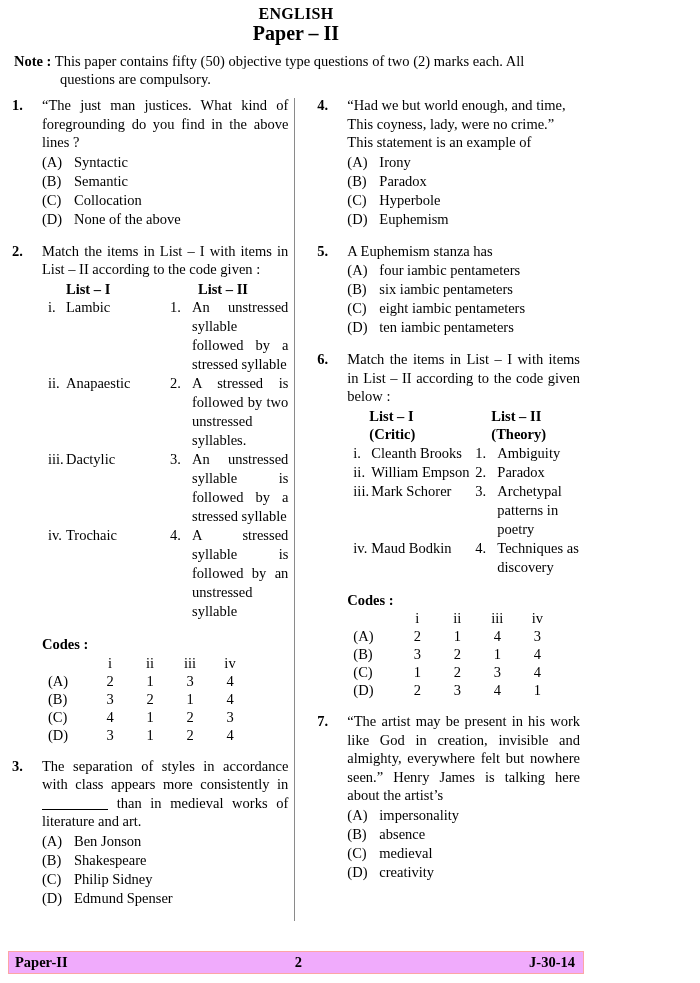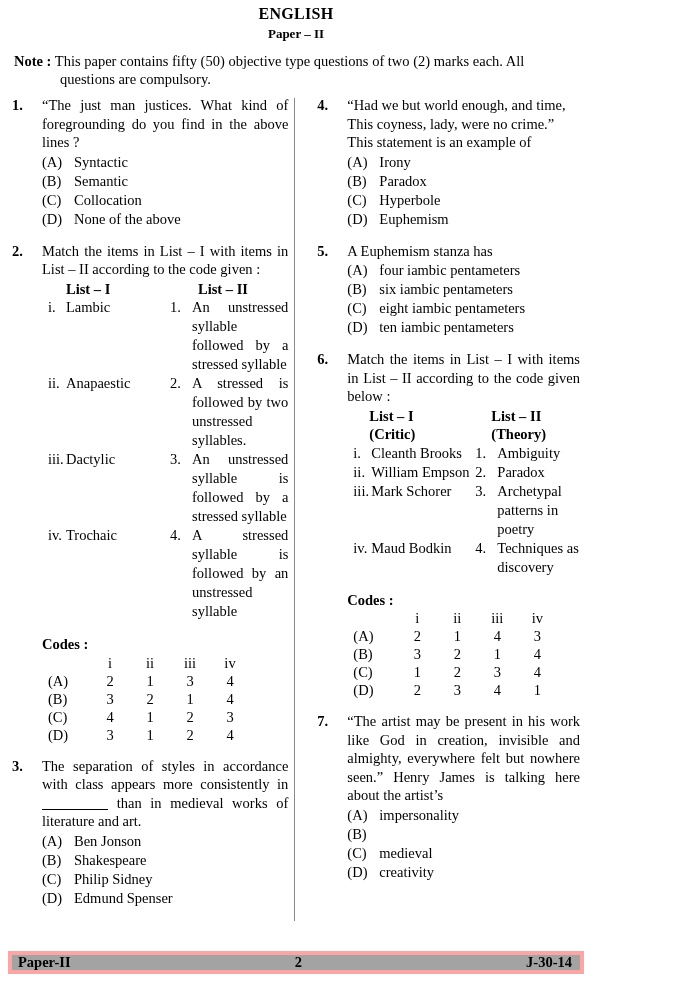--- a/index.html
+++ b/index.html
@@ -27,21 +27,21 @@
     text-align: center;
     padding-top: 4px;
   }
   .header .title {
     font-size: 16px;
     font-weight: bold;
     letter-spacing: 0.3px;
     line-height: 19px;
   }
   .header .subtitle {
-    font-size: 13px;
+    font-size: 20px;
     font-weight: bold;
     line-height: 21px;
     text-align: center;
   }
   
   .note {
     margin-top: 8px;
     font-size: 14.5px;
     line-height: 19px;
     text-align: justify;
@@ -187,22 +187,22 @@
   .codes-table .cv { width: 40px; }
   .codes-table.q6 .ckey { width: 44px; }
   .codes-table.q6 .cv { width: 40px; }
   
   .footer {
     position: absolute;
     left: 8px;
     right: 8px;
     bottom: 9px;
     height: 23px;
-    background: #a3a3a3;
-    border: 4px solid #fca5a5;
+    background: #f0abfc;
+    border: 1px solid #fca5a5;
     box-sizing: border-box;
     display: flex;
     align-items: center;
     font-size: 14.5px;
     font-weight: bold;
   }
   .footer .f-left { padding-left: 6px; flex: 0 0 auto; }
   .footer .f-center { flex: 1 1 auto; text-align: center; }
   .footer .f-right { padding-right: 8px; flex: 0 0 auto; }
 </style>
@@ -498,20 +498,21 @@
         <div class="q-num">7.</div>
         <div class="q-body">
           <div class="q-stem">“The artist may be present in his work like God in creation, invisible and almighty, everywhere felt but nowhere seen.” Henry James is talking here about the artist’s</div>
           <div class="opts">
             <div class="opt">
               <span class="opt-key">(A)</span>
               <span class="opt-text">impersonality</span>
             </div>
             <div class="opt">
               <span class="opt-key">(B)</span>
+              <span class="opt-text">absence</span>
             </div>
             <div class="opt">
               <span class="opt-key">(C)</span>
               <span class="opt-text">medieval</span>
             </div>
             <div class="opt">
               <span class="opt-key">(D)</span>
               <span class="opt-text">creativity</span>
             </div>
           </div>

